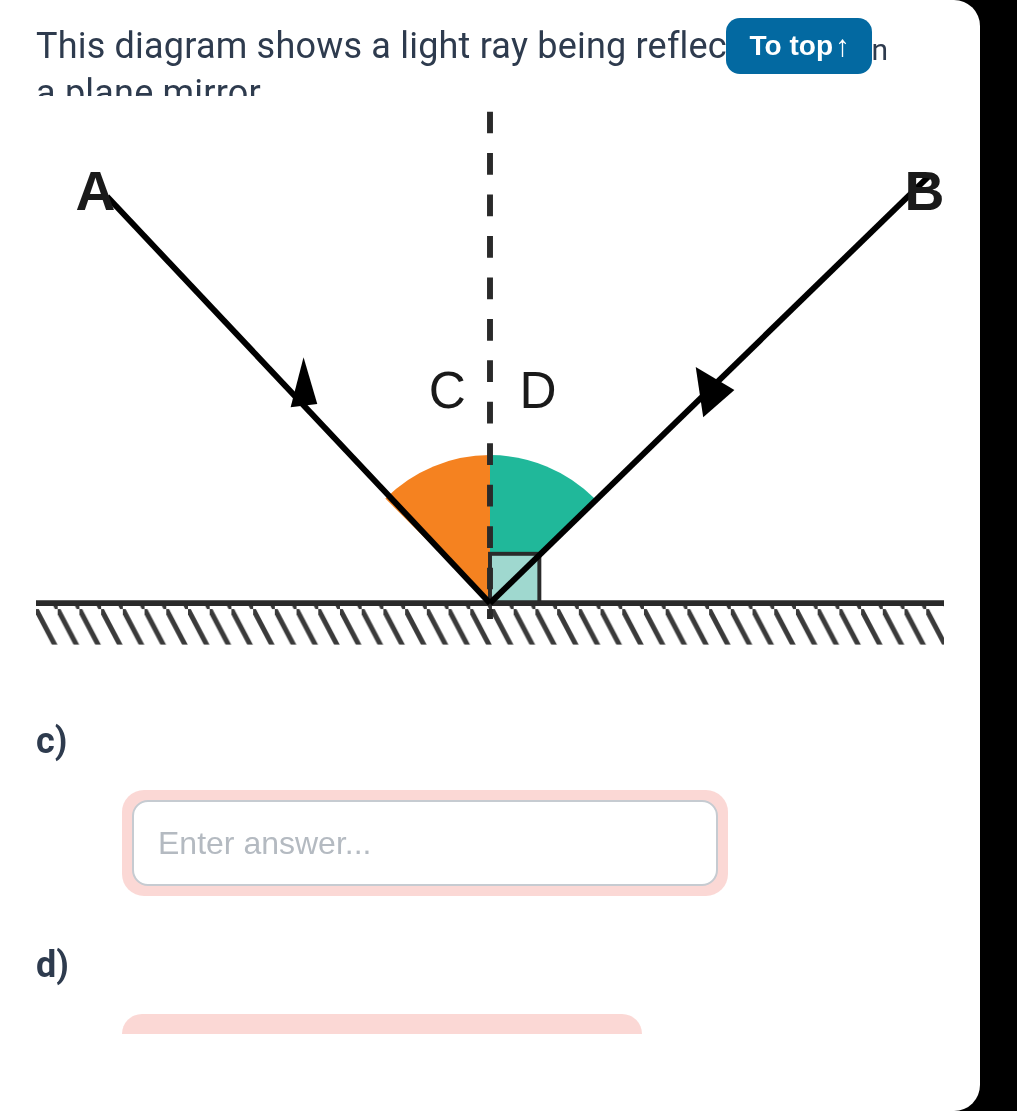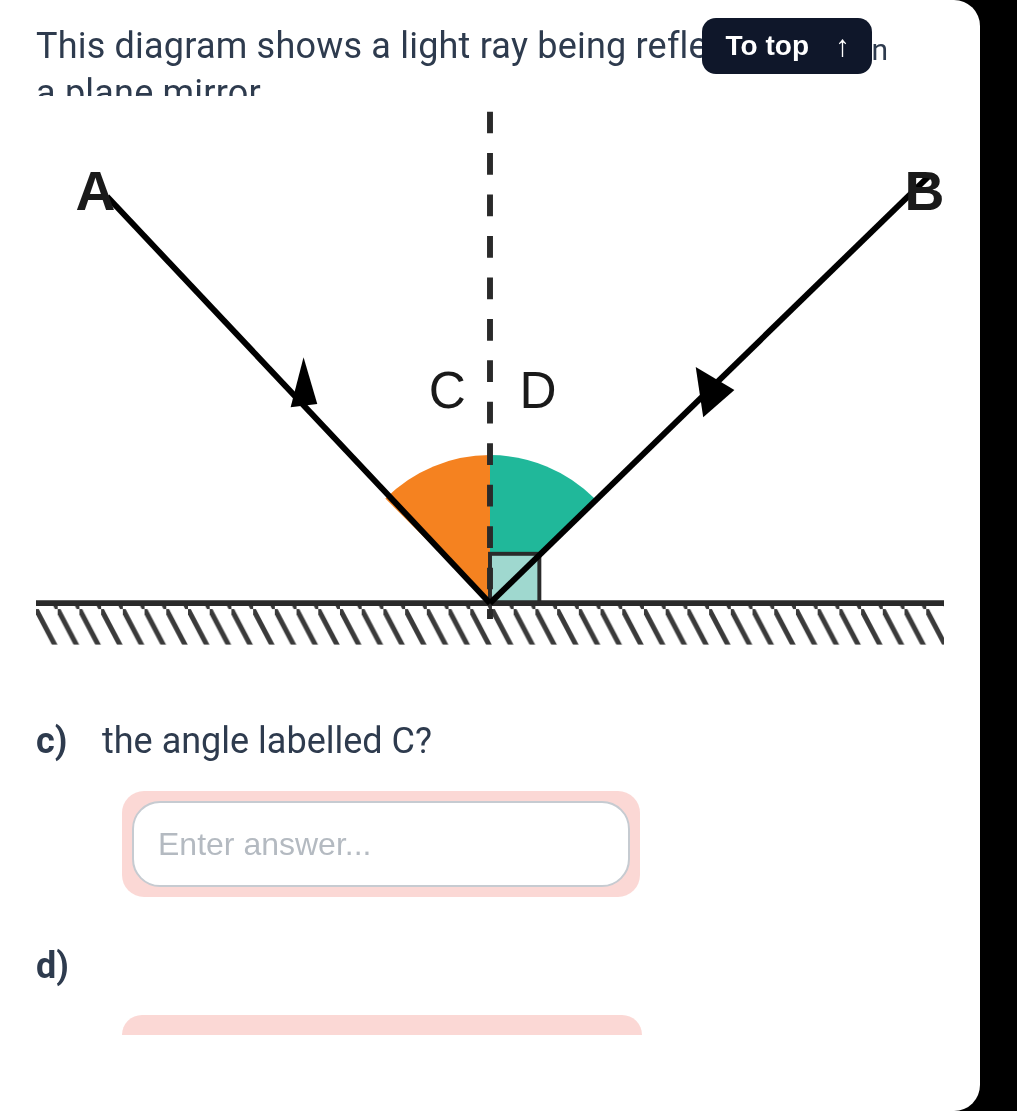--- a/index.html
+++ b/index.html
@@ -31,30 +31,30 @@
       overflow: hidden;
     }
     .intro-text .line2 {
       margin-top: 2px;
       white-space: nowrap;
     }
     .to-top-btn {
       position: absolute;
       top: 18px;
       right: 108px;
-      background: #0f172a;
+      background: #0369a1;
       color: #fff;
       border: none;
       border-radius: 14px;
       padding: 12px 22px 12px 24px;
       font-size: 28px;
       font-weight: 600;
       display: inline-flex;
       align-items: center;
-      gap: 26px;
+      gap: 2px;
       cursor: pointer;
     }
     .to-top-btn .arrow-icon {
       font-size: 30px;
       line-height: 1;
       font-weight: 700;
     }
     .diagram-wrap {
       width: 100%;
       display: flex;
@@ -88,24 +88,24 @@
       margin-top: 22px;
       margin-bottom: 48px;
     }
     .answer-outline {
       display: inline-block;
       padding: 10px;
       border-radius: 22px;
       background: rgba(246, 168, 162, 0.45);
     }
     .answer-input {
-      width: 498px;
+      width: 586px;
       height: 86px;
       border: 2px solid #c6cbd1;
-      border-radius: 28px;
+      border-radius: 16px;
       font-size: 32px;
       color: #4c1d95;
       padding: 0 24px;
       outline: none;
       background: #fff;
     }
     .answer-input::placeholder {
       color: #b4bac1;
     }
     .answer-outline-bottom {
@@ -183,21 +183,20 @@
 
       <text x="40" y="100" font-size="56" font-weight="700" fill="#1a1a1a" font-family="Arial">A</text>
       <text x="880" y="100" font-size="56" font-weight="700" fill="#1a1a1a" font-family="Arial">B</text>
       <text x="398" y="300" font-size="52" font-weight="500" fill="#1a1a1a" font-family="Arial">C</text>
       <text x="490" y="300" font-size="52" font-weight="500" fill="#1a1a1a" font-family="Arial">D</text>
     </svg>
   </div>
 
   <div class="qa-row">
     <div class="qa-label">c)</div>
-    <div class="qa-text">the angle labelled C?</div>
   </div>
   <div class="answer-wrap">
     <div class="answer-outline">
       <input class="answer-input" type="text" placeholder="Enter answer..." style="">
     </div>
   </div>
 
   <div class="qa-row">
     <div class="qa-label">d)</div>
   </div>

